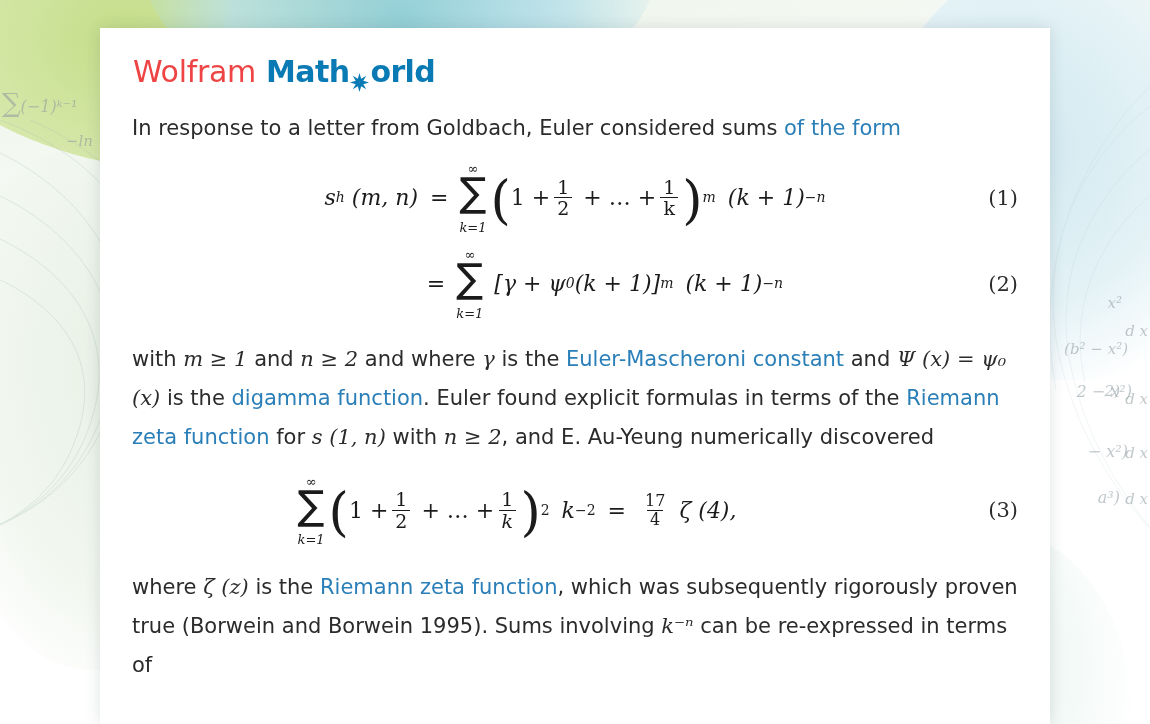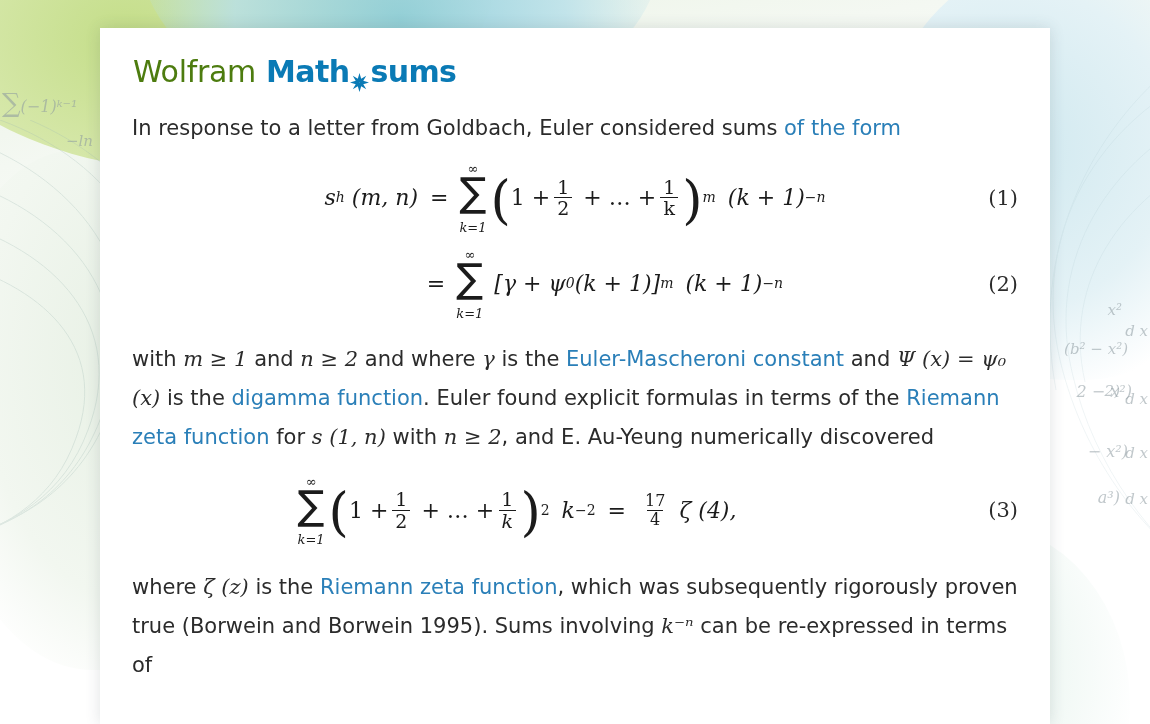--- a/index.html
+++ b/index.html
@@ -78,21 +78,21 @@
     position: absolute;
     color: #8d9aa0;
     font-family: "DejaVu Serif", serif;
     font-style: italic;
     white-space: nowrap;
     opacity: .55;
   }
   .wm-left { left: 2px; top: 88px; font-size: 16px; }
   .wm-left .big { font-size: 26px; font-style: normal; }
   .wm-left2 { left: 66px; top: 132px; font-size: 15px; }
-  .wm-r1 { right: 28px; top: 301px; font-size: 15px; text-align: center; }
+  .wm-r1 { right: 28px; top: 294px; font-size: 15px; text-align: center; }
   .wm-r2 { right: 22px; top: 340px; font-size: 15px; }
   .wm-r3 { right: 30px; top: 382px; font-size: 15px; }
   .wm-dx { position: absolute; right: 2px; color:#8d9aa0; font-family:"DejaVu Serif", serif; font-style: italic; font-size: 15px; opacity:.55;}
 
   
   .page {
     position: absolute;
     left: 100px;
     top: 28px;
     width: 950px;
@@ -107,21 +107,21 @@
   
   .logo-row {
     display: flex;
     align-items: flex-end;
     gap: 10px;
     padding-left: 1px;
   }
   .logo-wolfram {
     font-size: 30px;
     font-weight: normal;
-    color: #4d7c0f;
+    color: #ef4444;
     letter-spacing: -0.3px;
     font-family: "DejaVu Sans", sans-serif;
   }
   .logo-mathworld {
     font-size: 30px;
     color: #0a7ab5;
     font-weight: bold;
     letter-spacing: -0.6px;
     font-family: "DejaVu Sans", sans-serif;
     display: inline-flex;
@@ -305,21 +305,21 @@
               <polygon points="24,12 15.6,14.5 12,12 15.6,9.5"></polygon>
               <polygon points="12,24 9.5,15.6 12,12 14.5,15.6"></polygon>
               <polygon points="0,12 8.4,9.5 12,12 8.4,14.5"></polygon>
               <polygon points="20.5,3.5 16.1,11 12,12 13,7.9"></polygon>
               <polygon points="20.5,20.5 13,16.1 12,12 16.1,13"></polygon>
               <polygon points="3.5,20.5 7.9,13 12,12 11,16.1"></polygon>
               <polygon points="3.5,3.5 11,7.9 12,12 7.9,11"></polygon>
             </g>
           </svg>
         </span>
-        <span>sums</span>
+        <span>orld</span>
       </span>
     </div>
 
 
     <div class="body">
 
       <p class="para">
         <span>In response to a letter from Goldbach, Euler considered sums </span><a class="link" href="#">of the form</a>
       </p>
 

